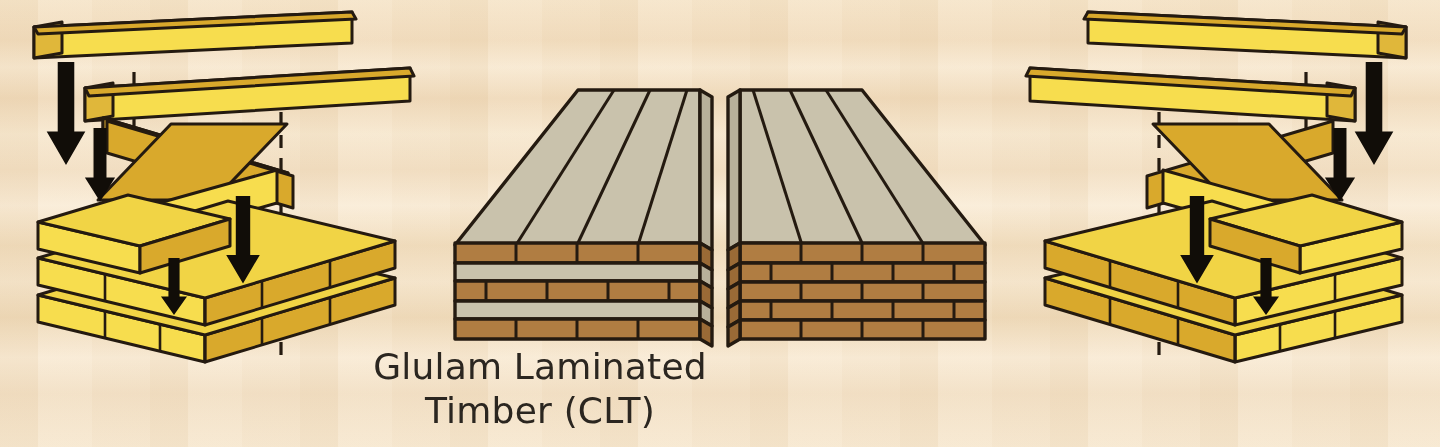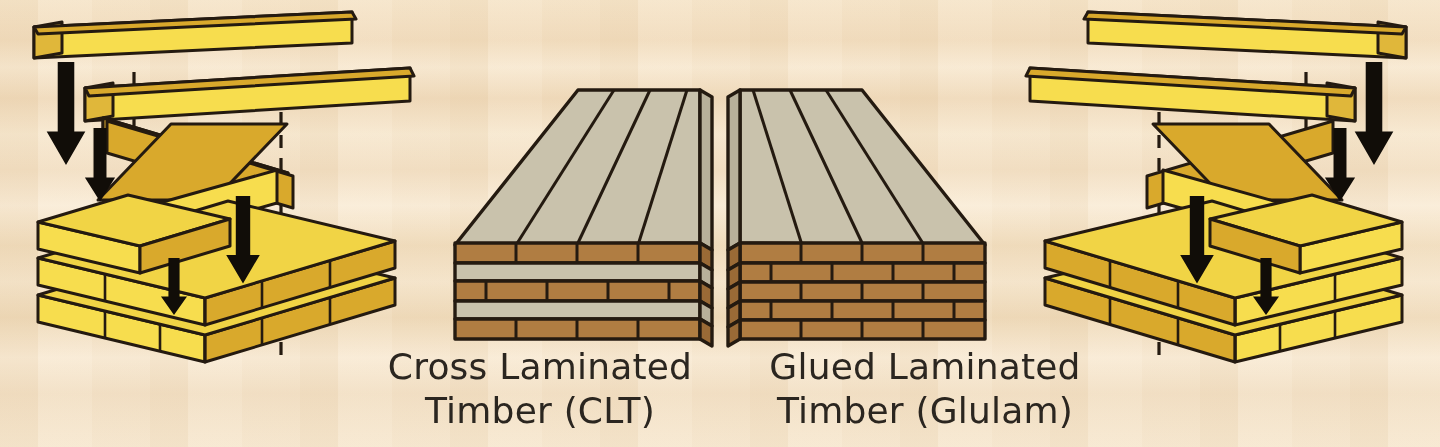--- a/index.html
+++ b/index.html
@@ -339,19 +339,17 @@
         <g>
           <use href="#arrow-shape" transform="translate(243,196) scale(0.80,0.95)"></use>
         </g>
         <g>
           <use href="#arrow-shape" transform="translate(174,258) scale(0.62,0.62)"></use>
         </g>
       </g>
     </g>
   </svg>
 
-  <div class="caption" id="caption-clt">Cross Laminated
+  <div class="caption" id="caption-clt">Glulam Laminated
 Timber (CLT)</div>
 
-  <div class="caption" id="caption-glulam">Glued Laminated
-Timber (Glulam)</div>
 
 </div>
 
 </body></html>

